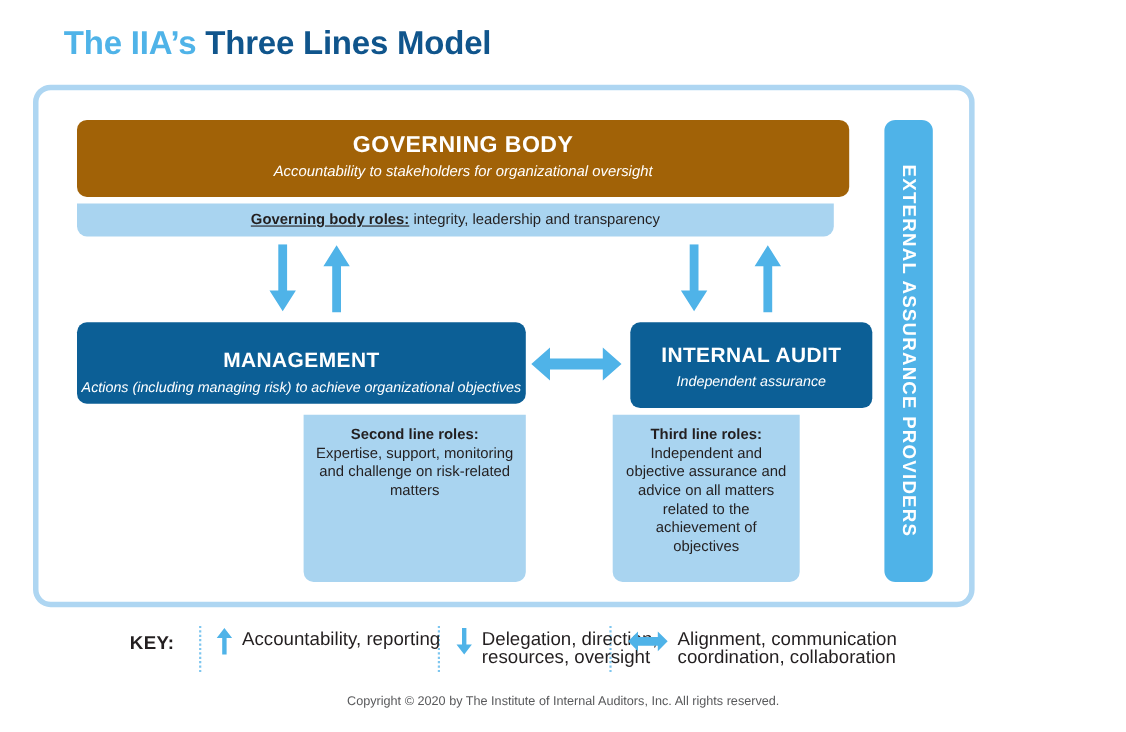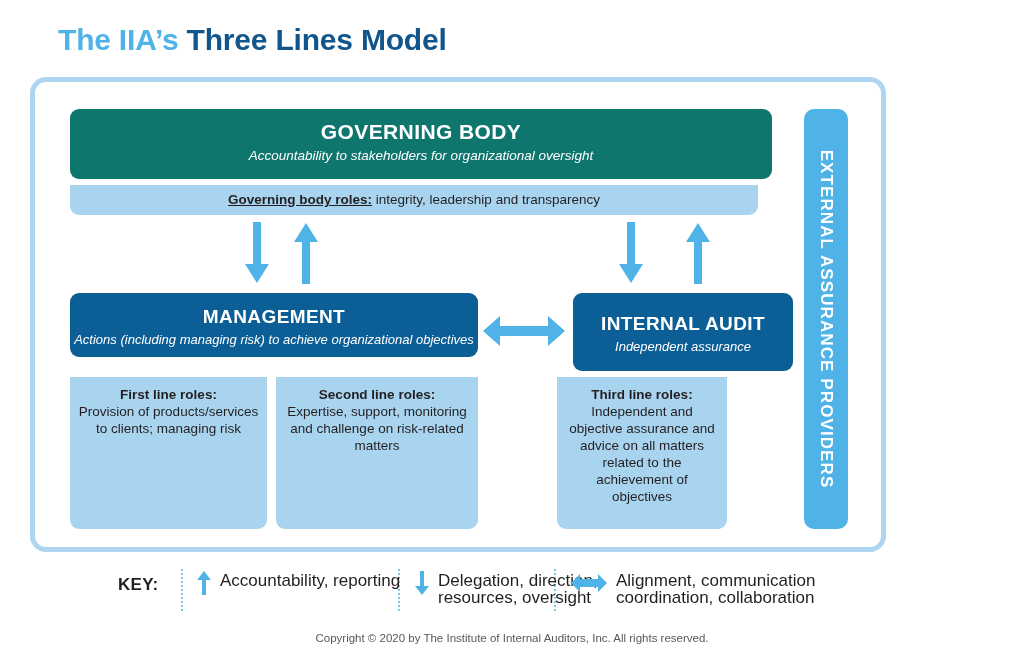--- a/index.html
+++ b/index.html
@@ -42,21 +42,21 @@
     background: #ffffff;
   }
 
   
   #governing-body-box {
     position: absolute;
     left: 35px;
     top: 27px;
     width: 702px;
     height: 70px;
-    background: #0f766e;
+    background: #a16207;
     border-radius: 9px;
     color: #ffffff;
     text-align: center;
     box-sizing: border-box;
     padding-top: 10px;
   }
   #governing-body-box .box-title {
     font-size: 21px;
     font-weight: bold;
     letter-spacing: 0.4px;
@@ -102,22 +102,22 @@
   .main-box .box-sub {
     font-size: 13px;
     font-style: italic;
     line-height: 17px;
     margin-top: 2px;
   }
   #management-box {
     left: 35px;
     top: 211px;
     width: 408px;
-    height: 64px;
-    padding-top: 12px;
+    height: 74px;
+    padding-top: 24px;
   }
   #internal-audit-box {
     left: 538px;
     top: 211px;
     width: 220px;
     height: 78px;
     padding-top: 19px;
   }
 
   
@@ -275,21 +275,20 @@
     <svg width="84" height="34" viewBox="0 0 84 34">
       <polygon points="18,2 18,12 66,12 66,2 83,17 66,32 66,22 18,22 18,32 1,17" fill="#4FB3E8"></polygon>
     </svg>
   </div>
 
   <div class="main-box" id="internal-audit-box">
     <div class="box-title">INTERNAL AUDIT</div>
     <div class="box-sub">Independent assurance</div>
   </div>
 
-  <div class="role-box" id="first-line-roles"><b>First line roles:</b><br><span>Provision of products/services to clients; managing risk</span></div>
 
   <div class="role-box" id="second-line-roles"><b>Second line roles:</b><br><span>Expertise, support, monitoring and challenge on risk-related matters</span></div>
 
   <div class="role-box" id="third-line-roles"><b>Third line roles:</b><br><span>Independent and objective assurance and advice on all matters related to the achievement of objectives</span></div>
 
   <div id="external-assurance">
     <span class="eap-label">EXTERNAL ASSURANCE PROVIDERS</span>
   </div>
 
 </div>

